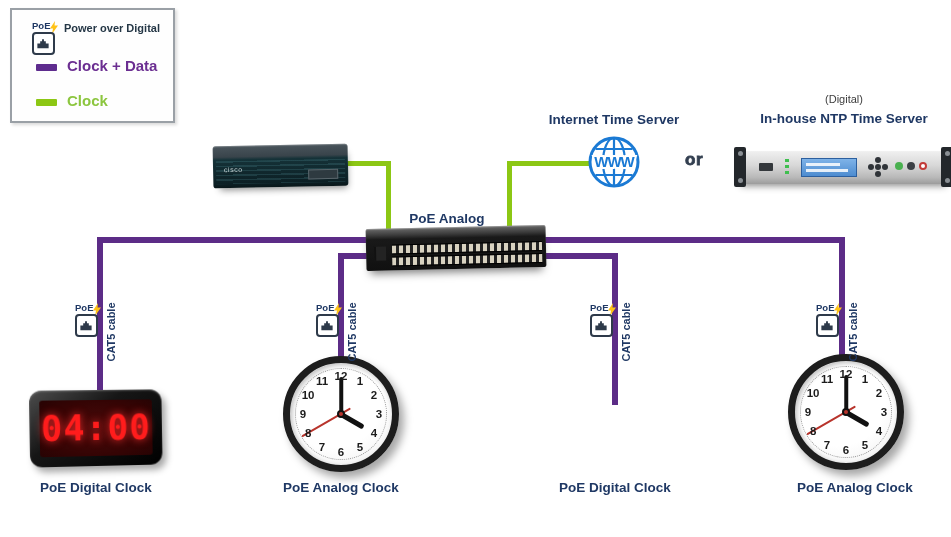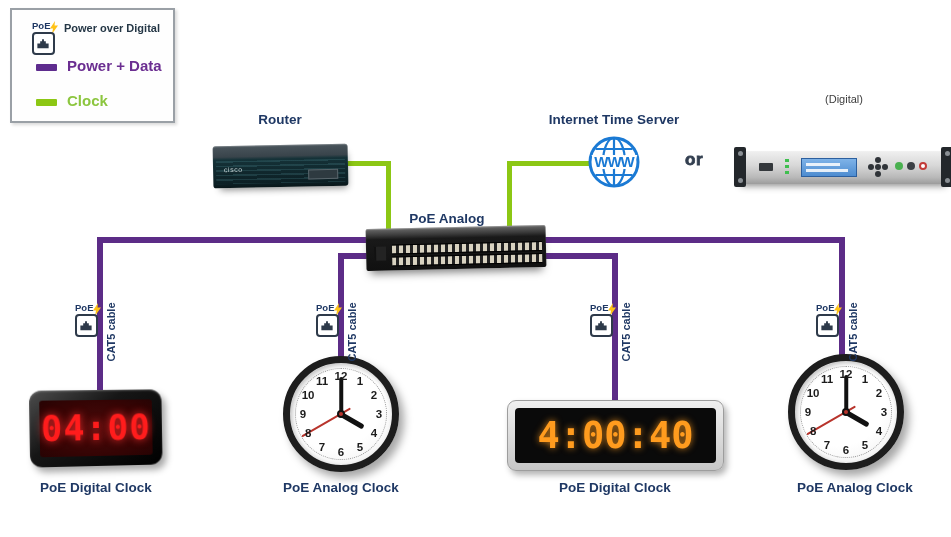--- a/index.html
+++ b/index.html
@@ -144,45 +144,45 @@
           <polygon points="6,0 1,7.5 4,7.5 3,13 9,4.5 5.5,4.5" fill="#FFC216"></polygon>
         </svg>
       <span class="poe-port">
         <svg width="16" height="15" viewBox="0 0 16 16">
             <path d="M2 13 L2 8 L5 8 L5 5.5 L7 5.5 L7 3.5 L9 3.5 L9 5.5 L11 5.5 L11 8 L14 8 L14 13 Z" fill="#2E3A4A"></path>
           </svg>
       </span>
     </div>
     <span class="legend-title">Power over Digital</span>
     <span class="swatch purple"></span>
-    <span class="legend-item purple">Power + Data</span>
+    <span class="legend-item purple">Clock + Data</span>
     <span class="swatch green"></span>
     <span class="legend-item green">Clock</span>
   </div>
 
-  <div class="lbl" style="left:210px;top:112px;width:140px;">Router</div>
   <div class="router-body">
     <div class="router-stripes"></div>
     <span class="router-brand">cisco</span>
     <div class="router-ports"></div>
   </div>
 
   <div class="lbl" style="left:514px;top:112px;width:200px;text-align:center;">Internet Time Server</div>
   <svg class="globe" width="56" height="56" viewBox="0 0 56 56">
     <circle cx="28" cy="28" r="24" fill="#fff" stroke="#1B7AD4" stroke-width="3"></circle>
     <ellipse cx="28" cy="28" rx="11" ry="24" fill="none" stroke="#1B7AD4" stroke-width="2.2"></ellipse>
     <line x1="28" y1="4" x2="28" y2="52" stroke="#1B7AD4" stroke-width="2.2"></line>
     <line x1="9.5" y1="15" x2="46.5" y2="15" stroke="#1B7AD4" stroke-width="2.2"></line>
     <line x1="9.5" y1="41" x2="46.5" y2="41" stroke="#1B7AD4" stroke-width="2.2"></line>
     <text x="28" y="33" text-anchor="middle" font-family="Liberation Sans, sans-serif" font-size="15" font-weight="bold" fill="#1B7AD4" stroke="#ffffff" stroke-width="4" paint-order="stroke" letter-spacing="-1">WWW</text>
   </svg>
 
   <span class="or-word">or</span>
 
   <div class="lbl small" style="left:764px;top:93px;width:160px;">(Digital)</div>
+  <div class="lbl" style="left:744px;top:111px;width:200px;">In-house NTP Time Server</div>
   <div class="ntp-body">
     <div class="ntp-ear left">
       <span class="ntp-screw" style="top:4px;"></span>
         <span class="ntp-screw" style="bottom:4px;"></span>
     </div>
     <div class="ntp-ear right">
       <span class="ntp-screw" style="top:4px;"></span>
         <span class="ntp-screw" style="bottom:4px;"></span>
     </div>
     <span class="ntp-pwr"></span>
@@ -288,25 +288,20 @@
         <span class="face-num" style="left: 32px; top: 83.909px;">7</span>
         <span class="face-num" style="left: 18.091px; top: 70px;">8</span>
         <span class="face-num" style="left: 13px; top: 51px;">9</span>
         <span class="face-num" style="left: 18.091px; top: 32px;">10</span>
         <span class="face-num" style="left: 32px; top: 18.091px;">11</span>
         <span class="face-num" style="left: 51px; top: 13px;">12</span>
       </div>
   </div>
   <div class="lbl" style="left:256px;top:480px;width:170px;">PoE Analog Clock</div>
 
-  <div class="digi2">
-    <div class="disp">
-      <span class="digits">4:00:40</span>
-    </div>
-  </div>
   <div class="lbl" style="left:530px;top:480px;width:170px;">PoE Digital Clock</div>
 
   <div class="analog-clock c4">
     <div class="tick-ring"></div>
     <div class="analog-face" style="position:absolute;inset:0;">
       <div class="hand hour" style="transform: translateX(-50%) rotate(120deg);"></div>
       <div class="hand minute" style="transform: translateX(-50%) rotate(0deg);"></div>
       <div class="hand second" style="transform: translateX(-50%) rotate(240deg);"></div>
       <div class="cap"></div>
       <div class="cap red"></div>

